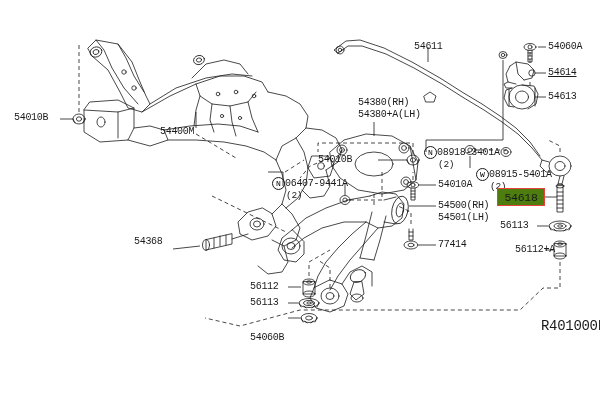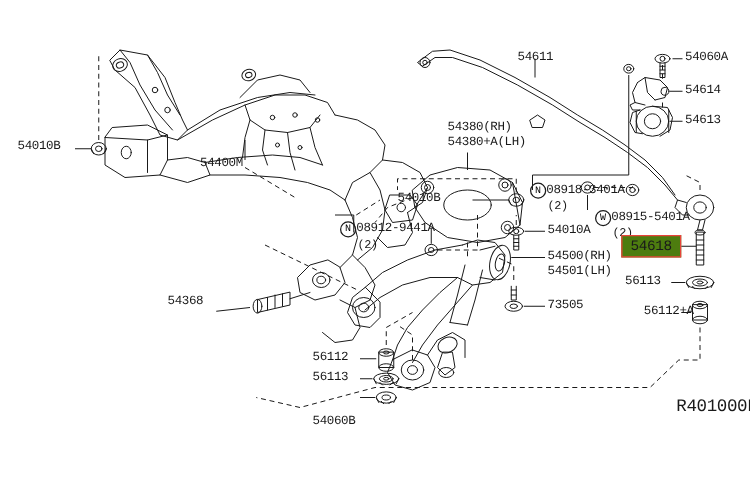--- a/index.html
+++ b/index.html
@@ -382,21 +382,21 @@
     <div class="lbl" style="left:14px; top:112px;">54010B</div>
     <div class="lbl" style="left:160px; top:126px;">54400M</div>
     <div class="lbl" style="left:414px; top:41px;">54611</div>
     <div class="lbl" style="left:358px; top:97px;">54380(RH)</div>
     <div class="lbl" style="left:358px; top:109px;">54380+A(LH)</div>
     <div class="lbl" style="left:318px; top:154px;">54010B</div>
 
     <div style="position:absolute; left:272px; top:177px;">
       <div class="row">
         <span class="circ-pref">N</span>
-          <span class="lbl" style="position:static;">08912-9441A</span>
+          <span class="lbl" style="position:static;">06407-9441A</span>
       </div>
       <div class="lbl sub" style="position:static; margin-left:14px;">(2)</div>
     </div>
 
     <div style="position:absolute; left:424px; top:146px;">
       <div class="row">
         <span class="circ-pref">N</span>
           <span class="lbl" style="position:static;">08918-3401A</span>
       </div>
       <div class="lbl sub" style="position:static; margin-left:14px;">(2)</div>
@@ -404,26 +404,26 @@
 
     <div style="position:absolute; left:476px; top:168px;">
       <div class="row">
         <span class="circ-pref">W</span>
           <span class="lbl" style="position:static;text-align:right;">08915-5401A</span>
       </div>
       <div class="lbl sub" style="position:static; margin-left:14px;">(2)</div>
     </div>
 
     <div class="lbl" style="left:548px; top:41px;">54060A</div>
-    <div class="lbl" style="left:548px; top:67px;">54614</div>
+    <div class="lbl" style="left:548px; top:67px;text-decoration:underline;">54614</div>
     <div class="lbl" style="left:548px; top:91px;">54613</div>
     <div class="lbl" style="left:438px; top:179px;">54010A</div>
     <div class="lbl" style="left:438px; top:200px;">54500(RH)</div>
     <div class="lbl" style="left:438px; top:212px;">54501(LH)</div>
-    <div class="lbl" style="left:438px; top:239px;">73505</div>
+    <div class="lbl" style="left:438px; top:239px;">77414</div>
     <div class="lbl" style="left:134px; top:236px;">54368</div>
     <div class="lbl" style="left:250px; top:281px;">56112</div>
     <div class="lbl" style="left:250px; top:297px;">56113</div>
     <div class="lbl" style="left:250px; top:332px;text-align:right;">54060B</div>
     <div class="lbl" style="left:500px; top:220px;">56113</div>
     <div class="lbl" style="left:480px; top:244px;margin-left:35px;">56112+A</div>
 
     <div class="hlbox" style="left:497px; top:188px; width:48px; height:18px;">54618</div>
 
     <div class="drawno" style="left:541px; top:318px;">R401000F</div>

